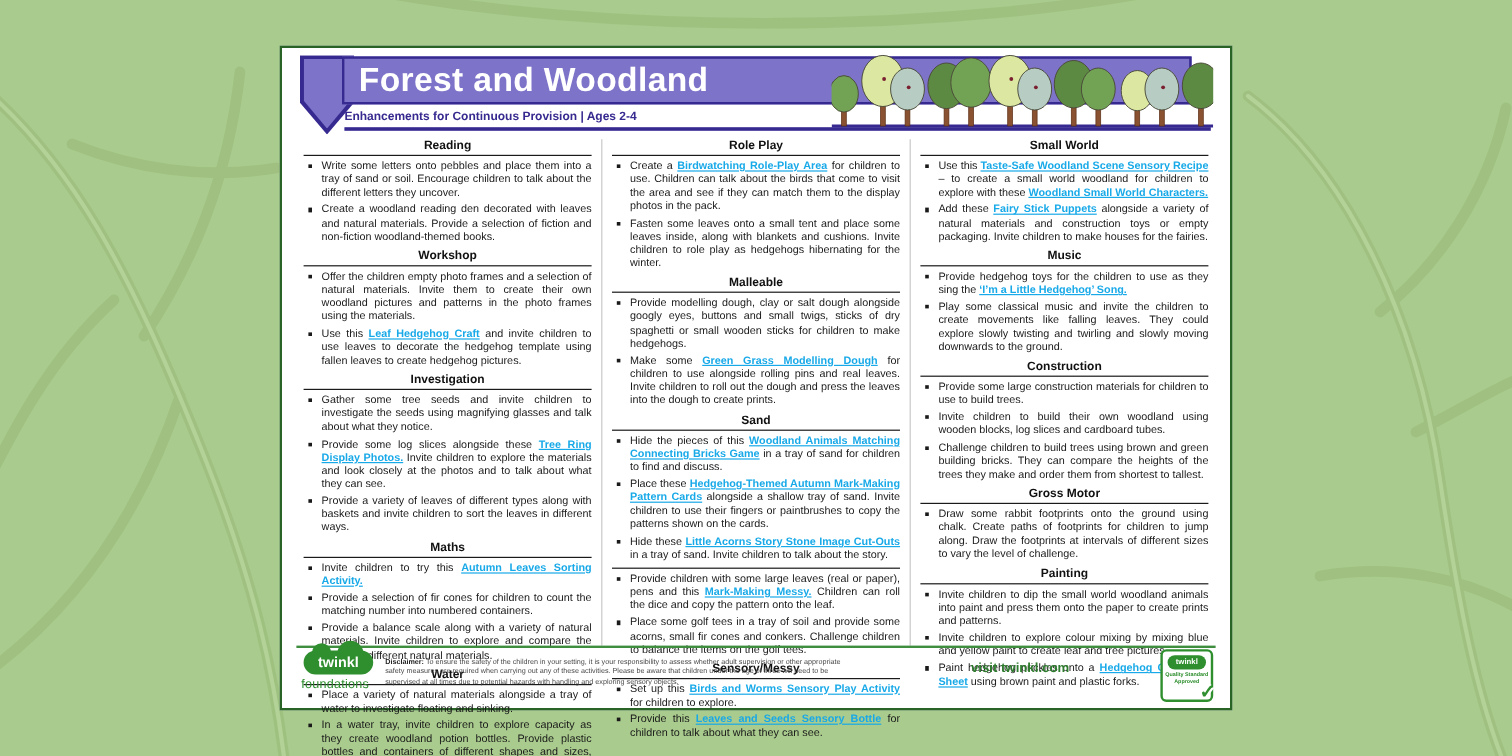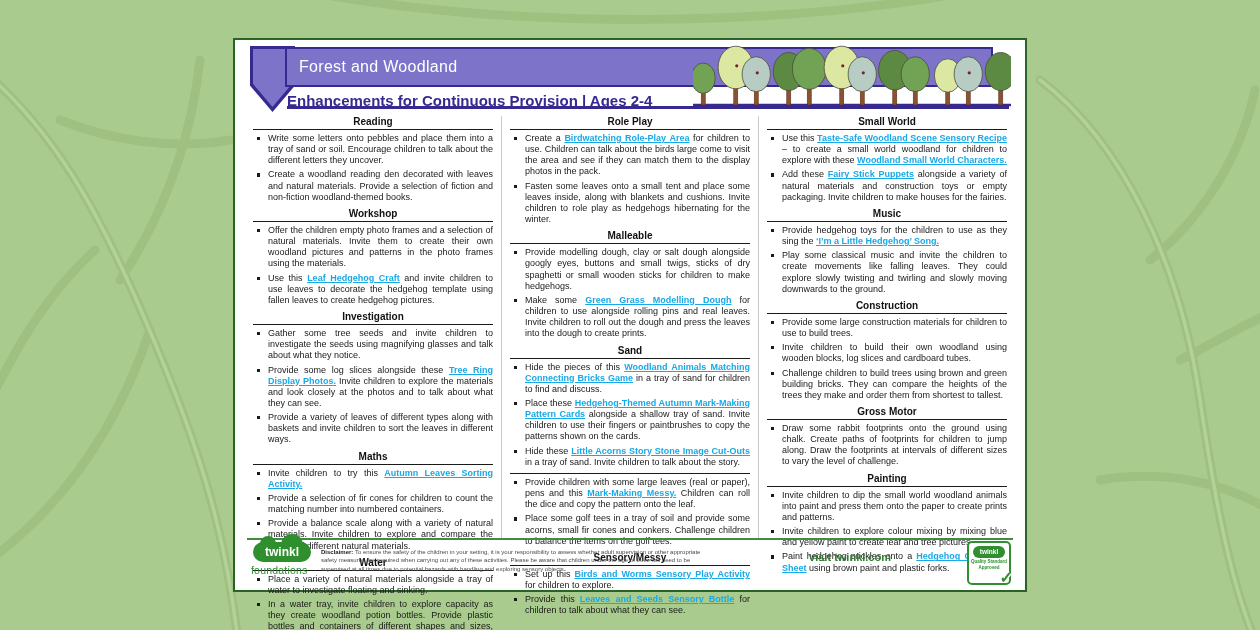--- a/index.html
+++ b/index.html
@@ -13,22 +13,22 @@
   .page { position:absolute; left:233px; top:38px; width:794px; height:554px;
           background:#ffffff; border:2px solid #2a6326; }
 
   
   .bookmark { position:absolute; left:15px; top:6px; width:45px; height:66px;
               background:#36298f; clip-path:polygon(0 0,100% 0,100% 60%,50% 100%,0 60%); }
   .bookmark .inner { position:absolute; left:3px; top:3px; width:39px; height:58px;
               background:#7d74c9; clip-path:polygon(0 0,100% 0,100% 60%,50% 100%,0 60%); }
   .banner { position:absolute; left:50px; top:7px; width:708px; height:40px;
             background:#7d74c9; border:2px solid #36298f; display:flex; align-items:center; }
-  .banner h1 { color:#ffffff; font-size:16px; font-weight:normal; padding-left:12px; letter-spacing:.3px; }
-  .subtitle { position:absolute; left:52px; top:52px; font-size:15px; font-weight:bold; color:#36298f; }
+  .banner h1 { color:#ffffff; font-size:28px; font-weight:bold; padding-left:12px; letter-spacing:.3px; }
+  .subtitle { position:absolute; left:52px; top:52px; font-size:10px; font-weight:bold; color:#36298f; }
   .header-underline { position:absolute; left:52px; top:66px; width:722px; height:2.5px; background:#36298f; }
   .trees { position:absolute; right:14px; top:3px; width:318px; height:64px; }
 
   
   .columns { position:absolute; left:10px; right:10px; top:76px; bottom:52px; display:flex; }
   .col { flex:1 1 0; padding:0 8px; }
   .col + .col { border-left:1px solid #c9c9c9; }
   section { margin-bottom:5px; }
   section h3 { font-size:10px; font-weight:bold; color:#111; text-align:center; margin-bottom:2px; }
   .rule { border-top:1.6px solid #1a1a1a; margin-bottom:3px; }
@@ -169,21 +169,21 @@
             <li><span>Place a variety of natural materials alongside a tray of water to investigate floating and sinking.</span></li>
             <li><span>In a water tray, invite children to explore capacity as they create woodland potion bottles. Provide plastic bottles and containers of different shapes and sizes, along with alder cones, acorns and leaves.</span></li>
           </ul>
         </section>
       </div>
       <div class="col">
         <section>
           <h3>Role Play</h3>
           <div class="rule"></div>
           <ul>
-            <li><span>Create a </span><a class="lnk">Birdwatching Role-Play Area</a><span> for children to use. Children can talk about the birds large come to visit the area and see if they can match them to the display photos in the pack.</span></li>
+            <li><span>Create a </span><a class="lnk">Birdwatching Role-Play Area</a><span> for children to use. Children can talk about the birds that come to visit the area and see if they can match them to the display photos in the pack.</span></li>
             <li><span>Fasten some leaves onto a small tent and place some leaves inside, along with blankets and cushions. Invite children to role play as hedgehogs hibernating for the winter.</span></li>
           </ul>
         </section>
         <section>
           <h3>Malleable</h3>
           <div class="rule"></div>
           <ul>
             <li><span>Provide modelling dough, clay or salt dough alongside googly eyes, buttons and small twigs, sticks of dry spaghetti or small wooden sticks for children to make hedgehogs.</span></li>
             <li><span>Make some </span><a class="lnk">Green Grass Modelling Dough</a><span> for children to use alongside rolling pins and real leaves. Invite children to roll out the dough and press the leaves into the dough to create prints.</span></li>
           </ul>

